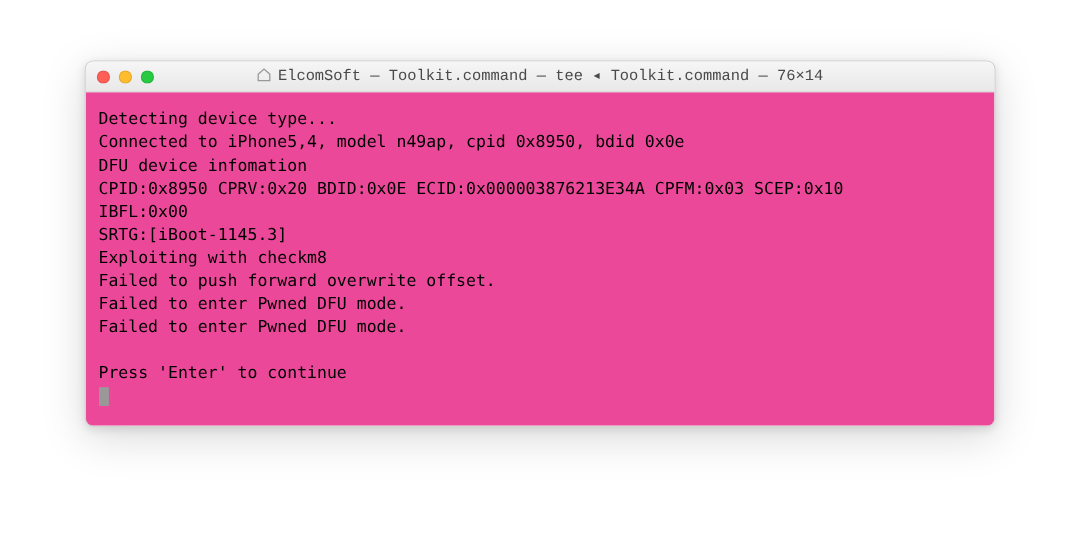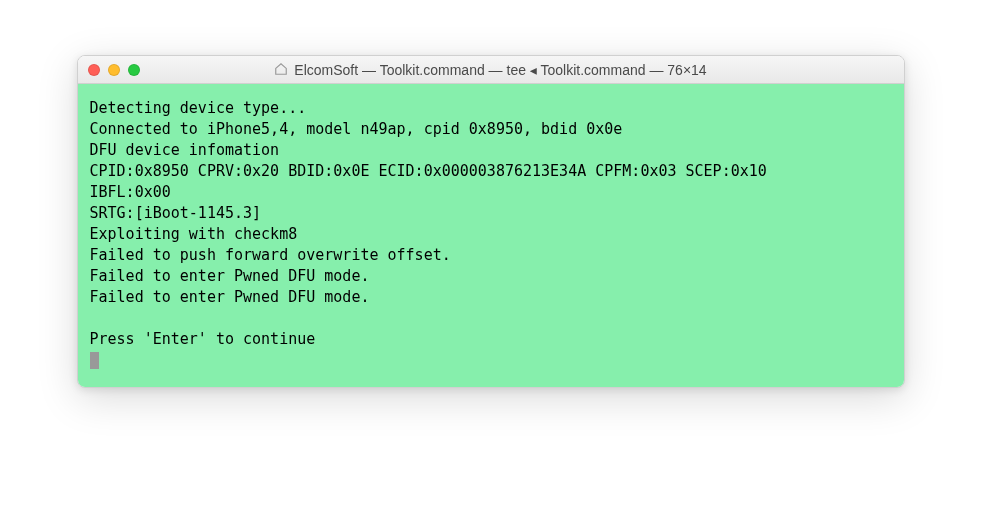--- a/index.html
+++ b/index.html
@@ -46,35 +46,36 @@
     }
     .light.red { background: #ff5f57; border: 0.5px solid rgba(0,0,0,0.1); }
     .light.yellow { background: #ffbd2e; border: 0.5px solid rgba(0,0,0,0.1); }
     .light.green { background: #28ca42; border: 0.5px solid rgba(0,0,0,0.1); }
     .title-wrap {
       flex: 1;
       display: flex;
       justify-content: center;
       gap: 6px;
       margin-left: -60px;
+      font-family: Liberation Mono, monospace;
     }
     .home-icon {
       color: #888;
       font-size: 13px;
       line-height: 1;
     }
     .title {
       font-size: 14px;
       color: #4a4a4a;
       font-weight: 400;
       white-space: nowrap;
     }
     .terminal-body {
       padding: 14px 12px 16px 12px;
-      background: #86efac;
+      background: #ec4899;
       font-family: "Menlo", "Monaco", "Consolas", monospace;
       font-size: 15px;
       line-height: 1.4;
       color: #000000;
       white-space: pre;
       min-height: 300px;
     }
     .cursor {
       display: inline-block;
       width: 9px;

